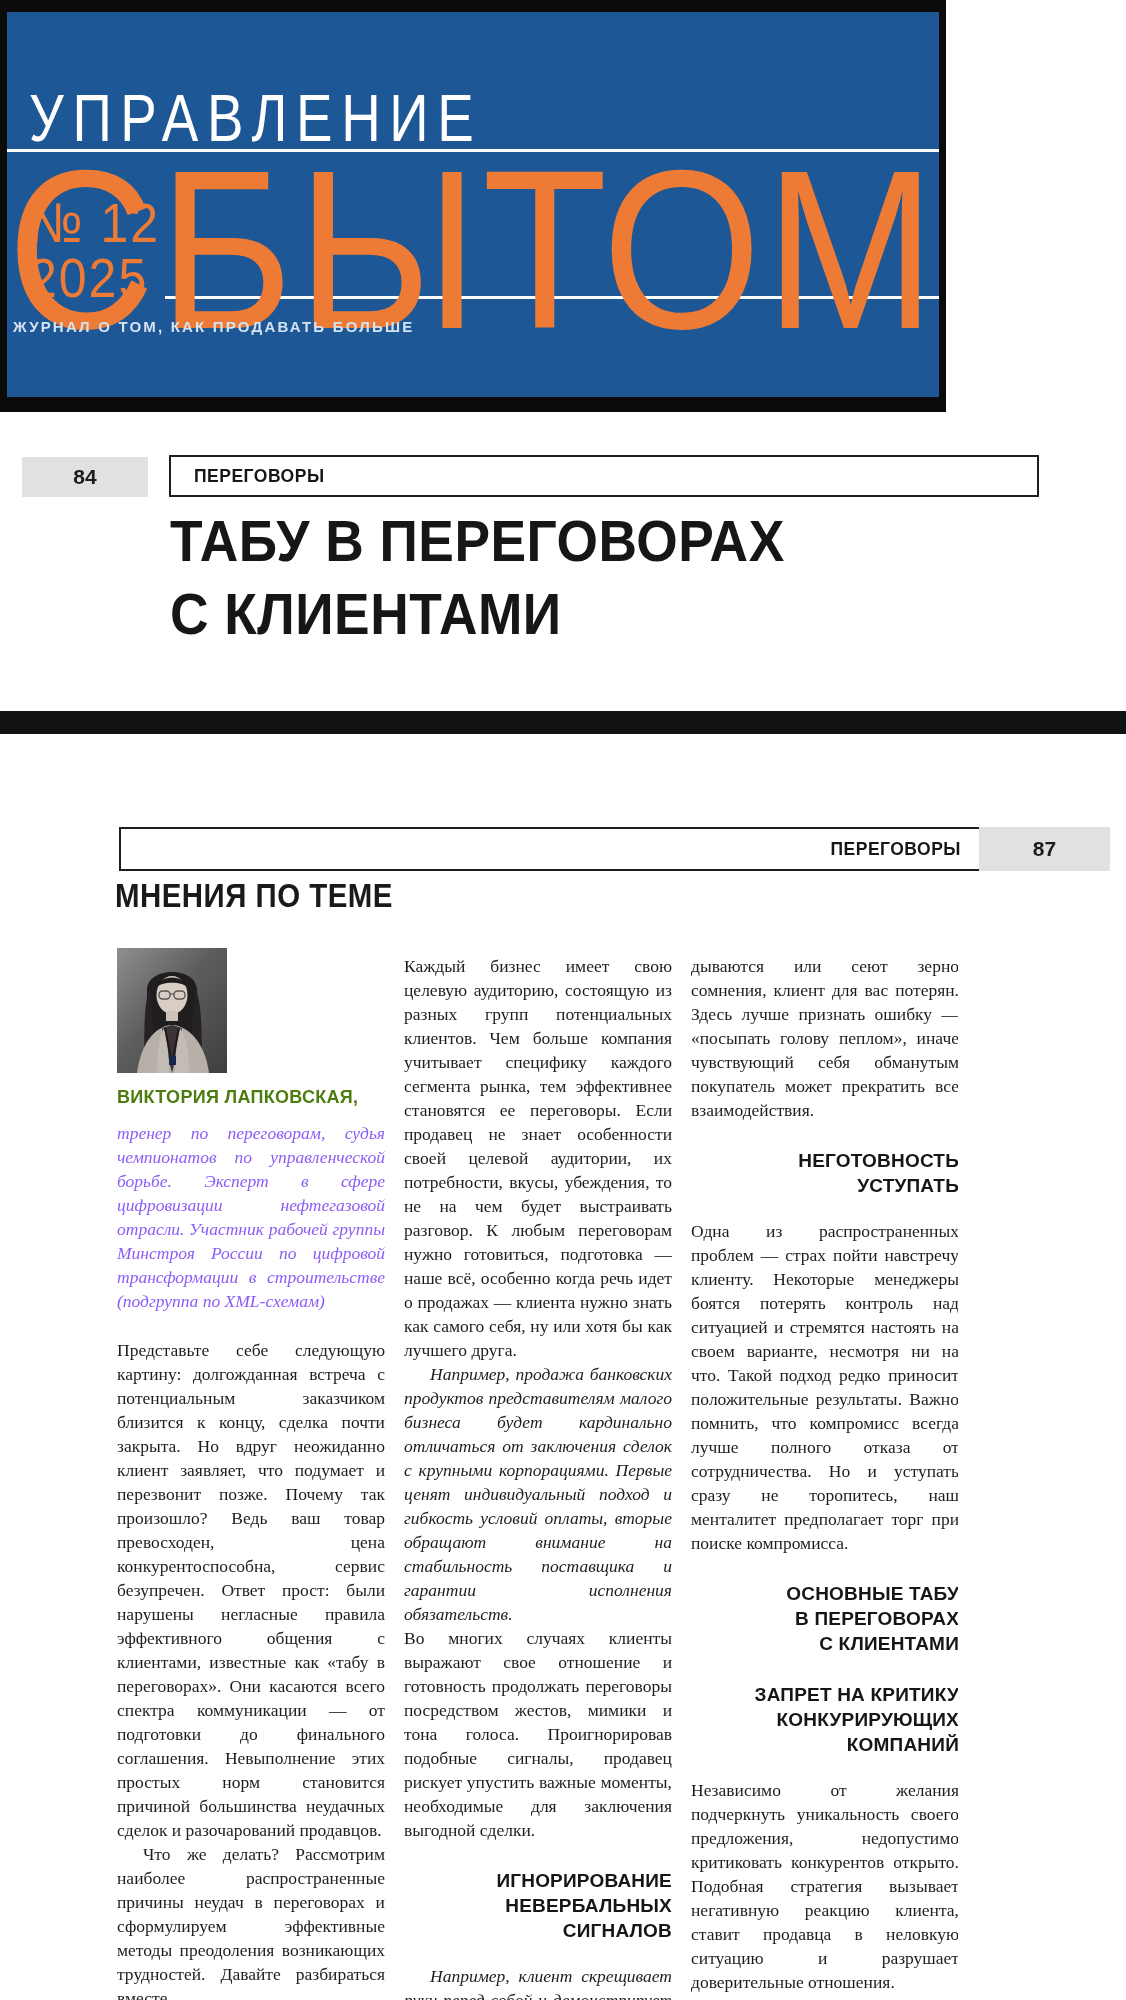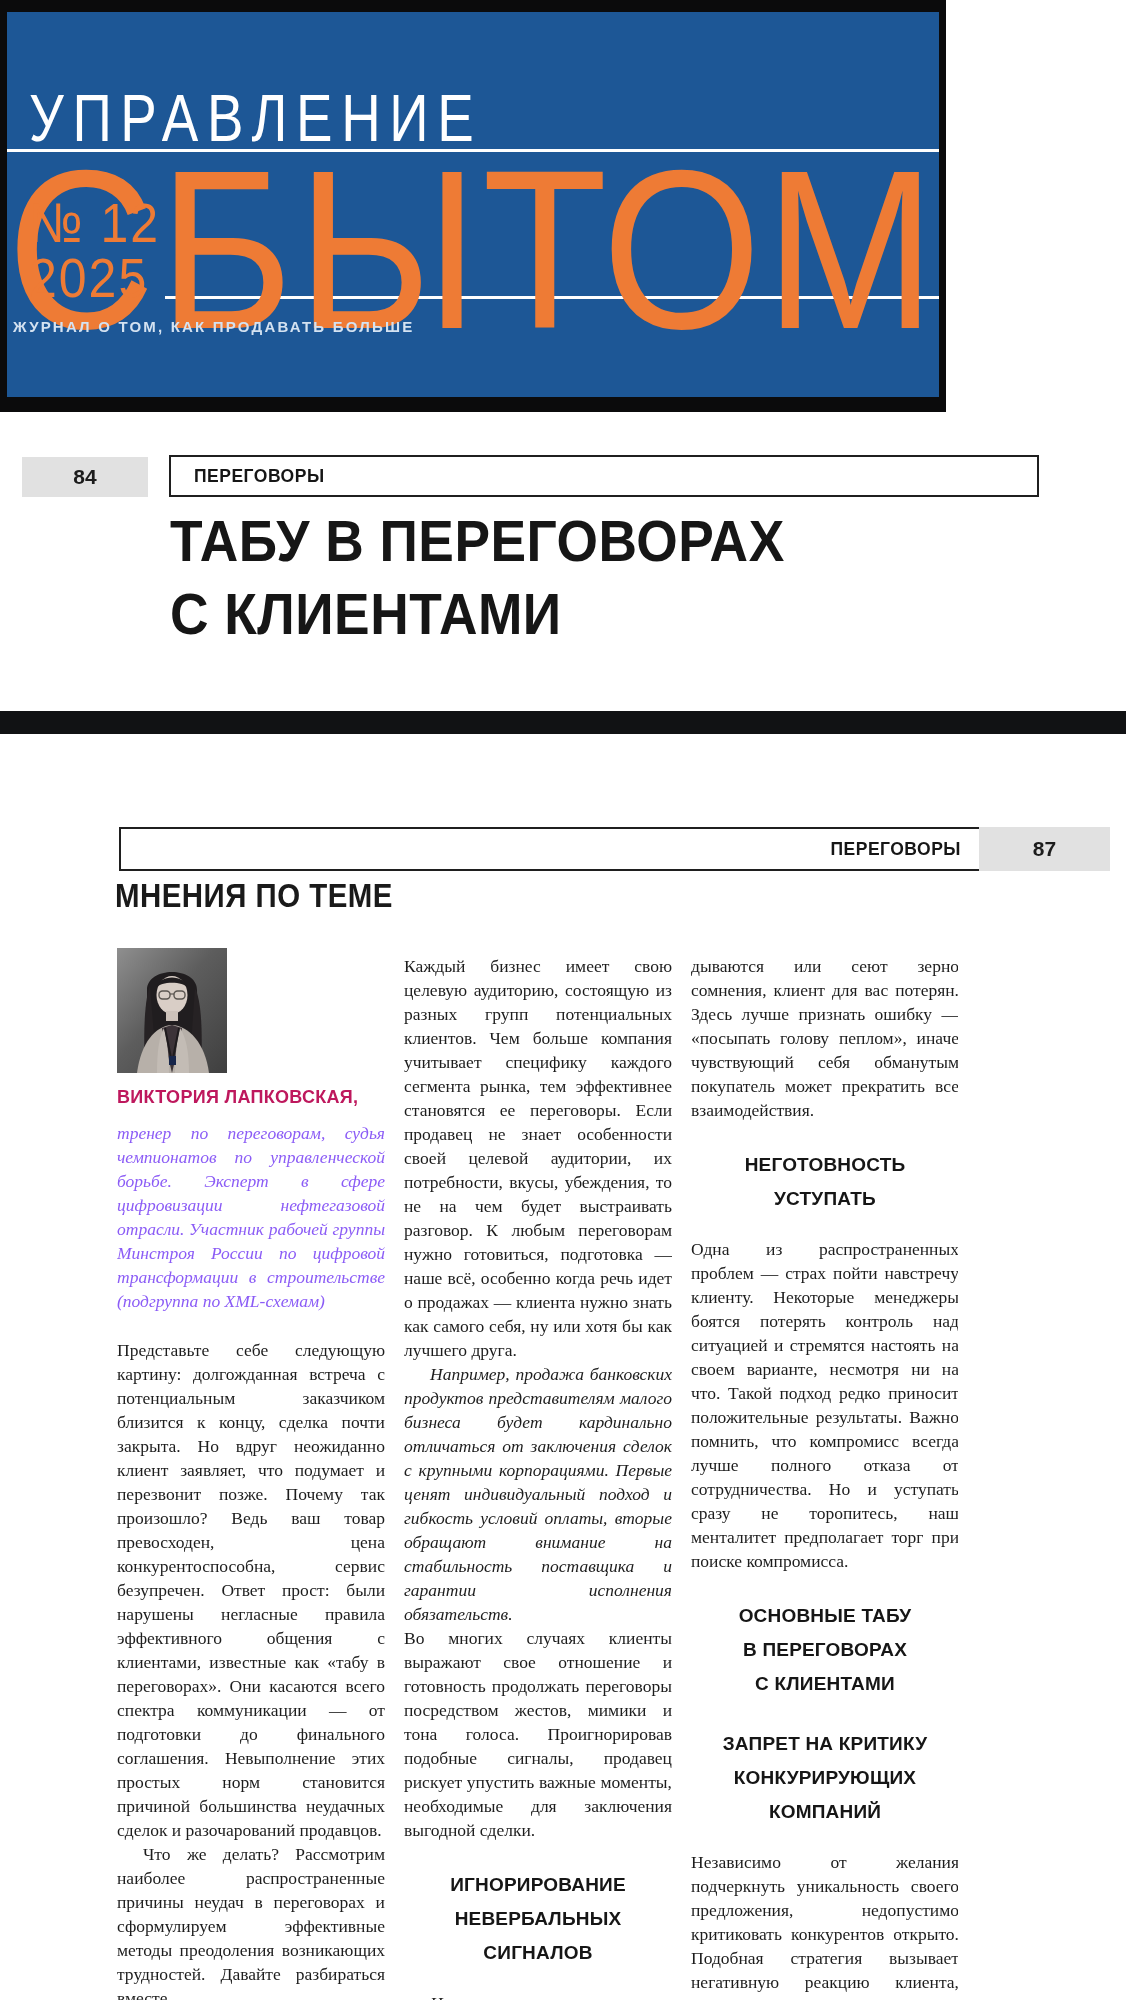--- a/index.html
+++ b/index.html
@@ -35,30 +35,30 @@
   .divider-band{position:absolute;left:0;top:711px;width:1126px;height:23px;background:#111214;}
   
   .section-box-87{left:119px;top:827px;width:840px;height:40px;justify-content:flex-end;padding-right:21px;}
   .badge-87{left:979px;top:827px;width:131px;height:44px;}
   .opinions-heading{position:absolute;left:115px;top:876px;color:#1a1a1a;font-size:31px;font-weight:700;
                     letter-spacing:.5px;transform:scale(.95,1.1);transform-origin:left top;}
   
   .columns{position:absolute;left:117px;top:948px;width:841px;height:1052px;display:flex;gap:19px;overflow:hidden;}
   .column{width:268px;flex:0 0 268px;overflow:hidden;}
   .author-photo{width:110px;height:125px;display:block;}
-  .author-name{margin-top:14px;font-size:18px;font-weight:700;color:#be185d;letter-spacing:.3px;}
+  .author-name{margin-top:14px;font-size:18px;font-weight:700;color:#4d7c0f;letter-spacing:.3px;}
   .author-bio{margin-top:13px;font-family:"Liberation Serif",serif;font-style:italic;font-size:17.5px;
               line-height:24px;color:#8b5cf6;text-align:justify;}
   .blocks{margin-top:25px;}
   .blk{font-family:"Liberation Serif",serif;font-size:17.5px;line-height:24px;color:#1d1d1d;
        text-align:justify;hyphens:auto;-webkit-hyphens:auto;}
   .blk-p_indent{text-indent:26px;}
   .blk-example{font-style:italic;text-indent:26px;}
   .blk-heading{font-family:"Liberation Sans",sans-serif;font-style:normal;font-weight:700;font-size:19px;
-               line-height:34px;color:#161616;white-space:pre-line;text-align:center;text-indent:0;
+               line-height:25px;color:#161616;white-space:pre-line;text-align:right;text-indent:0;
                margin:26px 0 21px;letter-spacing:.2px;}
   .blocks .blk-heading:first-child{margin-top:0;}
 </style>
 </head>
 <body>
 
 <div class="page">
 
   <div class="masthead">
     <div class="masthead-blue">

